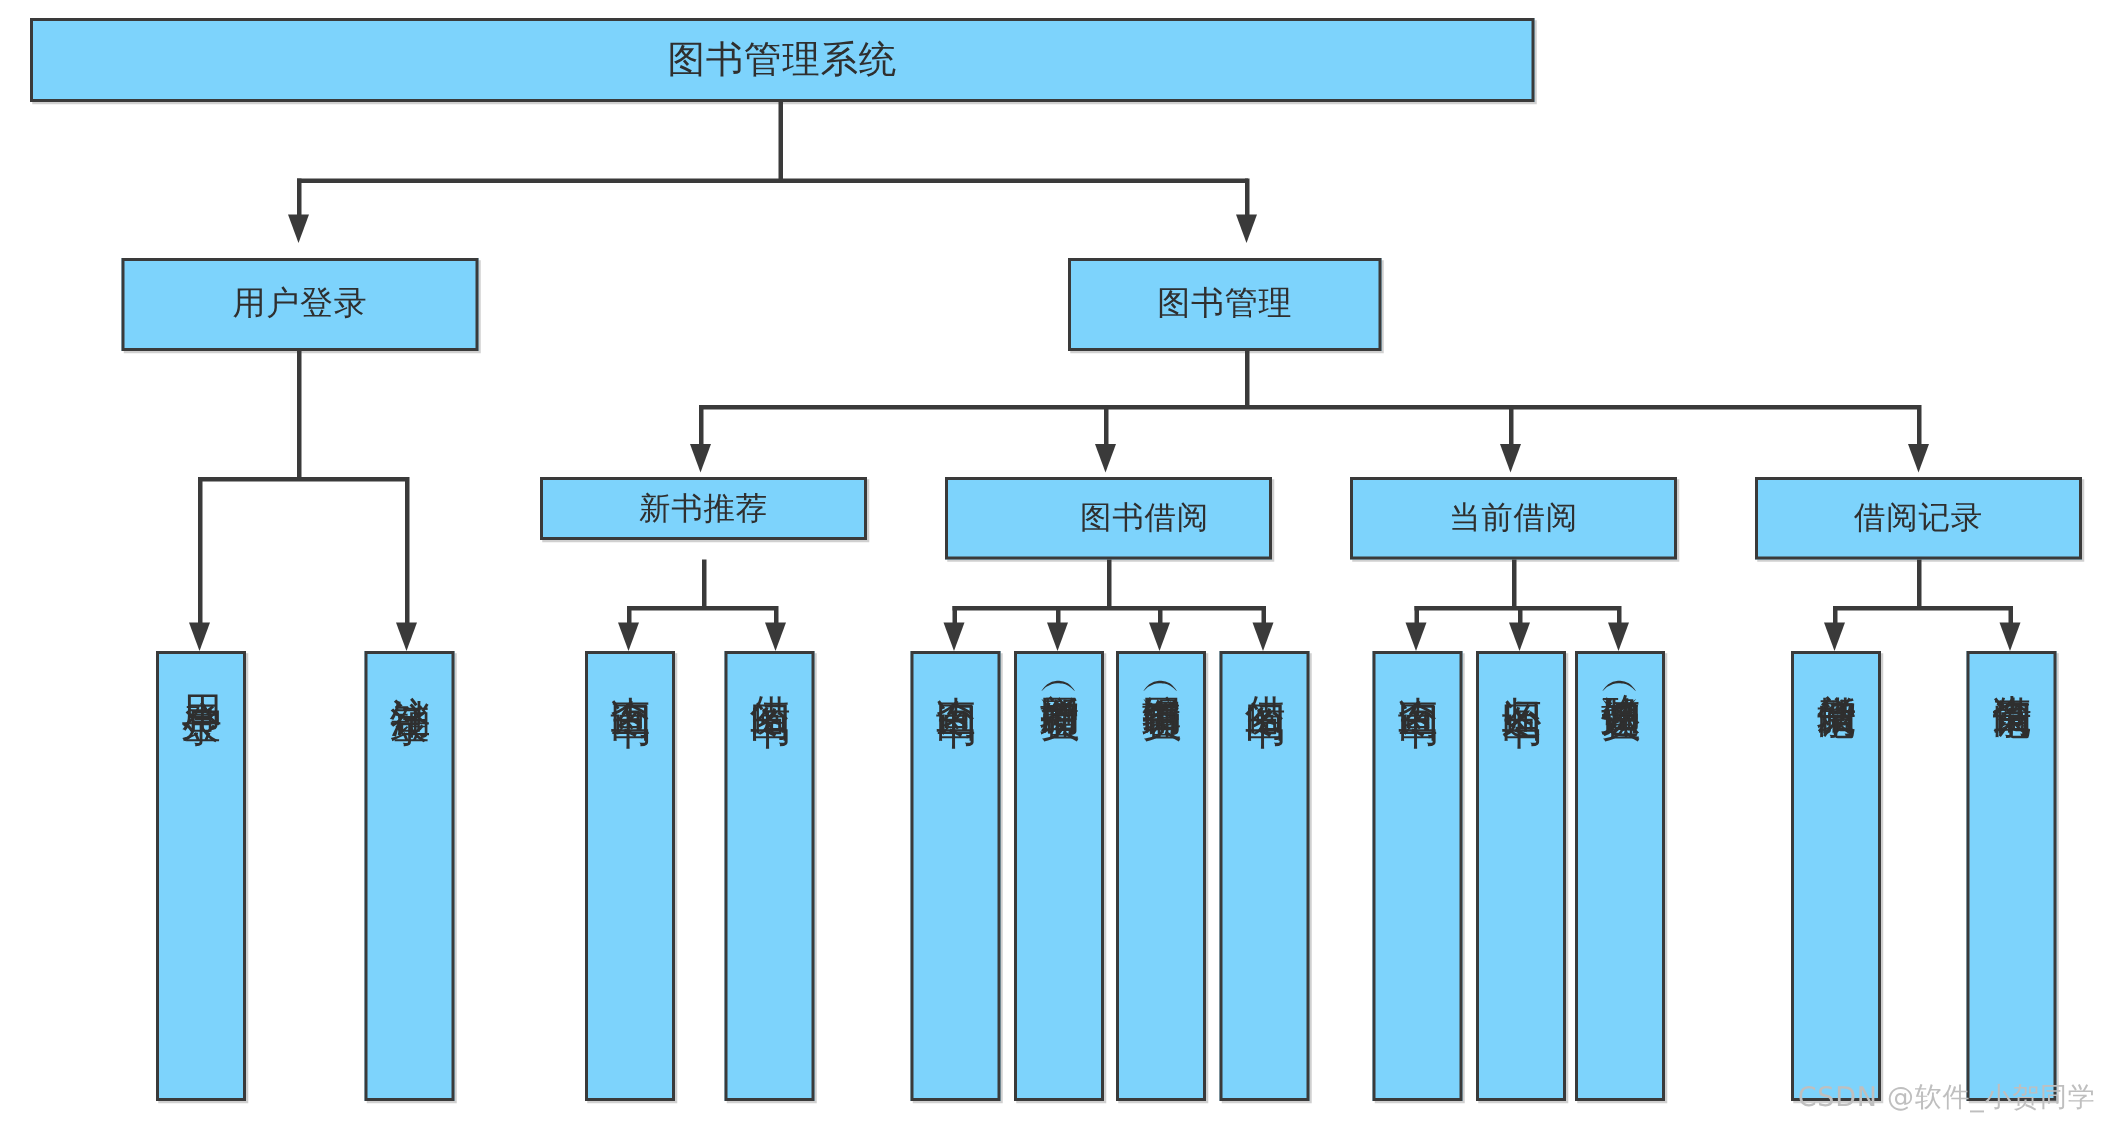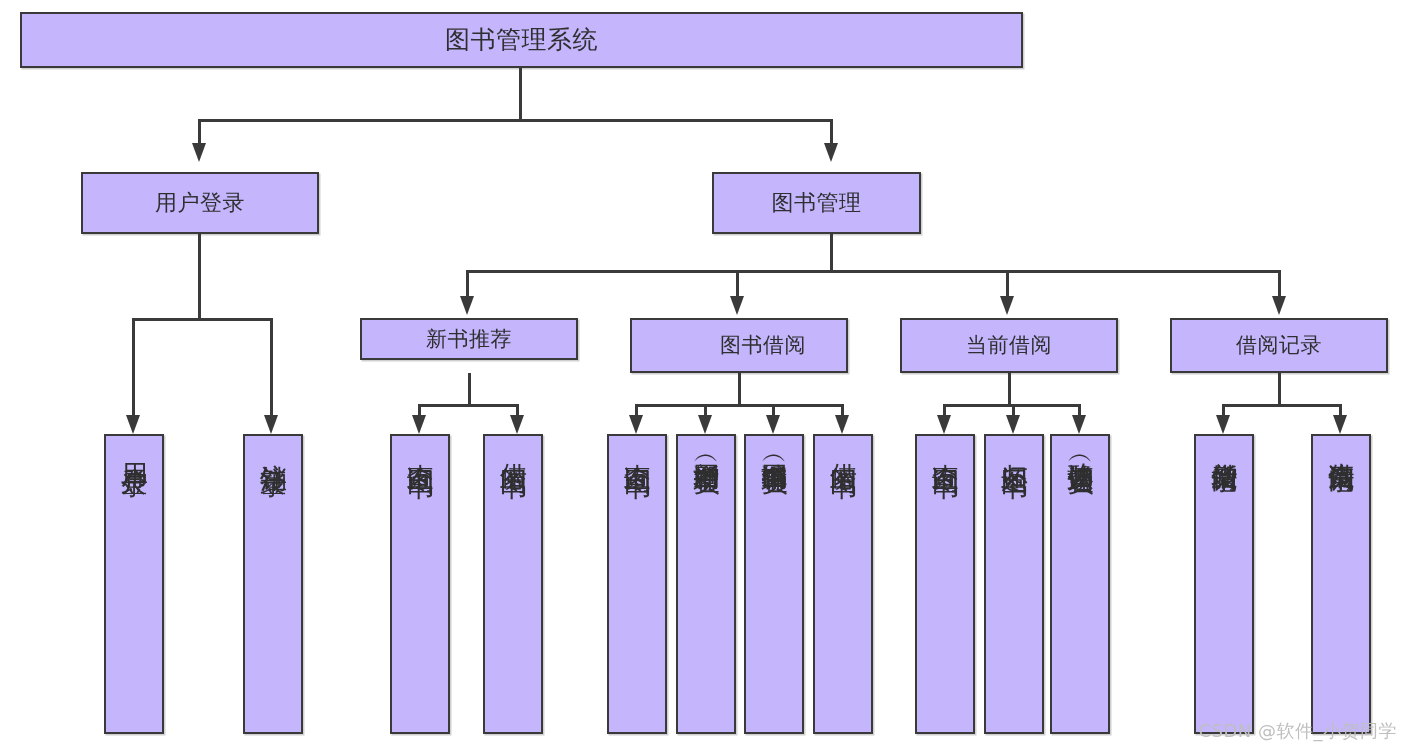--- a/index.html
+++ b/index.html
@@ -12,26 +12,25 @@
     width:1405px;
     height:747px;
     background:#ffffff;
     overflow:hidden;
   }
   
   .node{
     position:absolute;
     box-sizing:border-box;
     border:2.5px solid #3a3a3a;
-    background:#c4b5fd;
+    background:#7dd3fc;
     display:flex;
     align-items:center;
     justify-content:center;
     box-shadow:1.5px 1.5px 0 0 rgba(170,170,170,.55);
-    font-family:Liberation Serif, serif;
   }
   .node .label{
     color:#2f2f2f;
     letter-spacing:.5px;
     white-space:nowrap;
     line-height:1.05;
   }
   .node.root .label{font-size:25px;}
   .node.lvl1 .label{font-size:22px;}
   .node.lvl2 .label{font-size:21px;}

